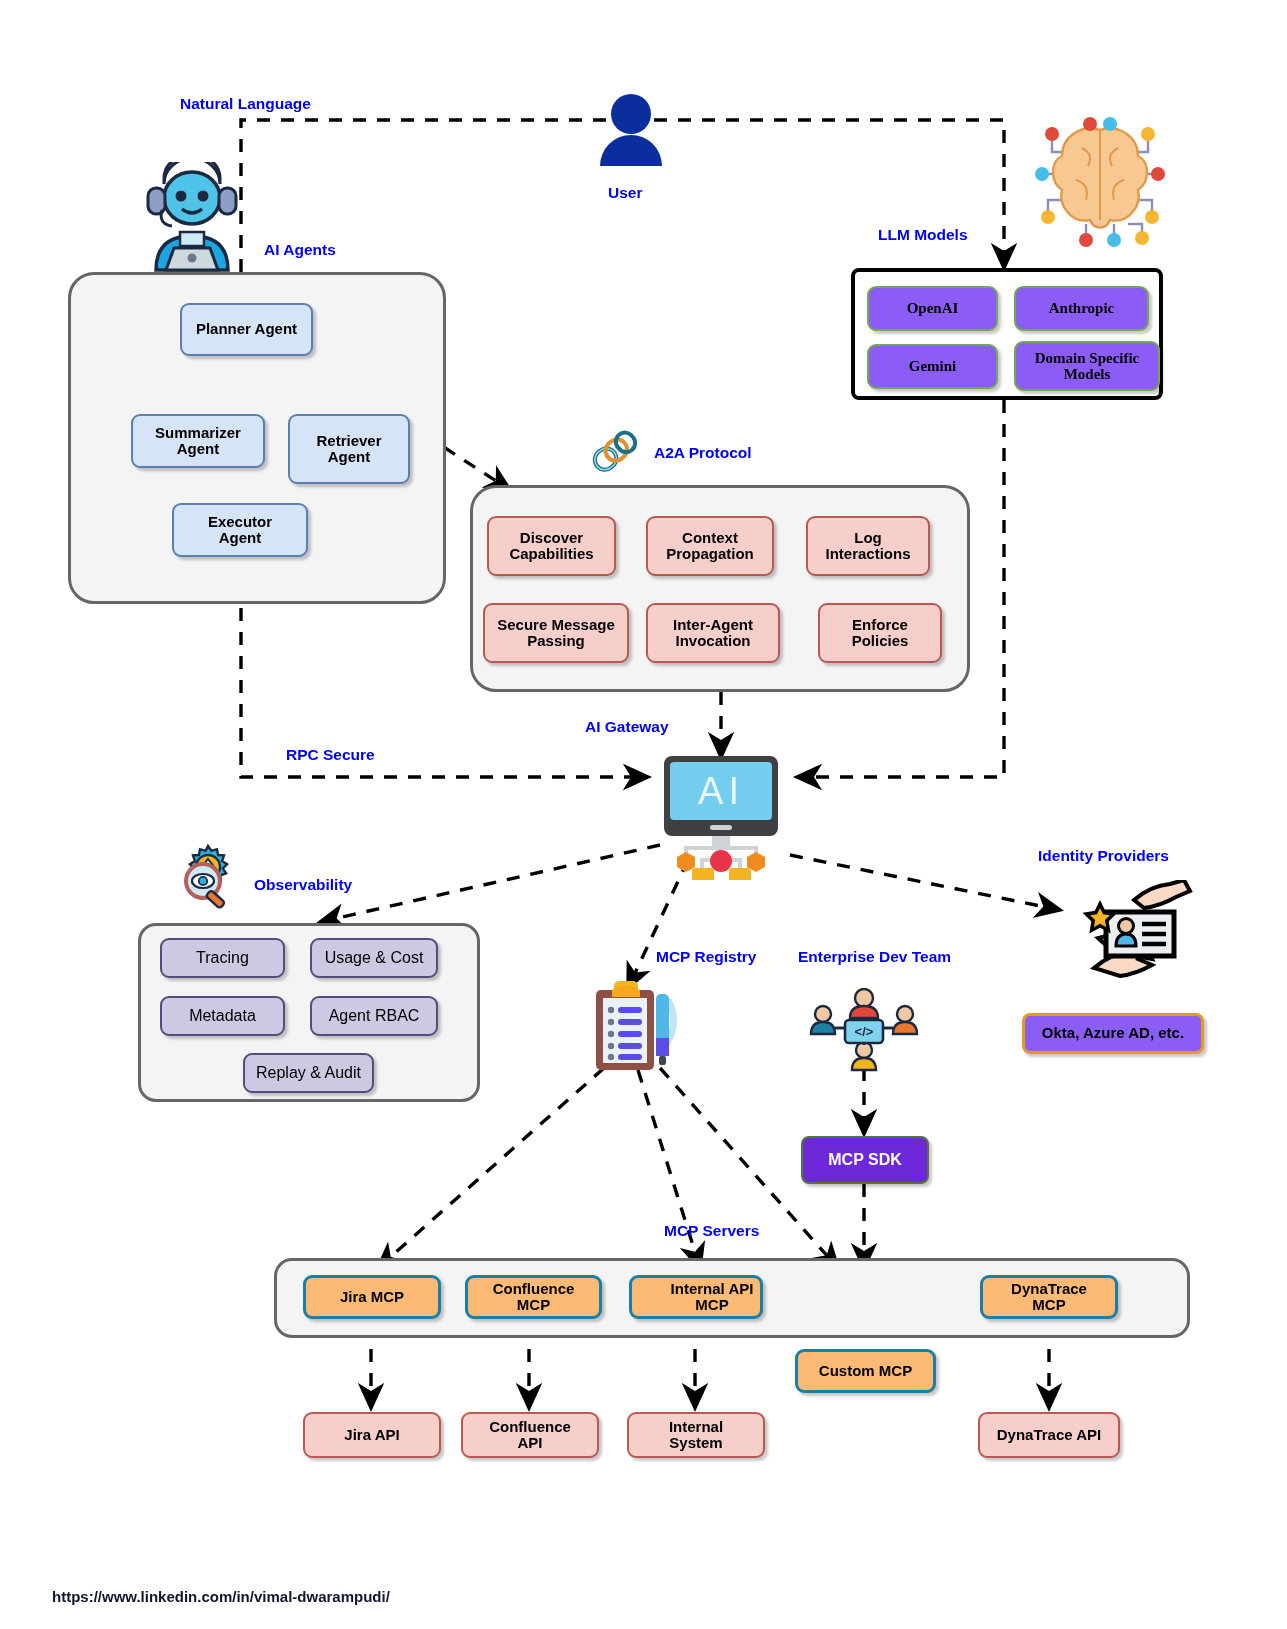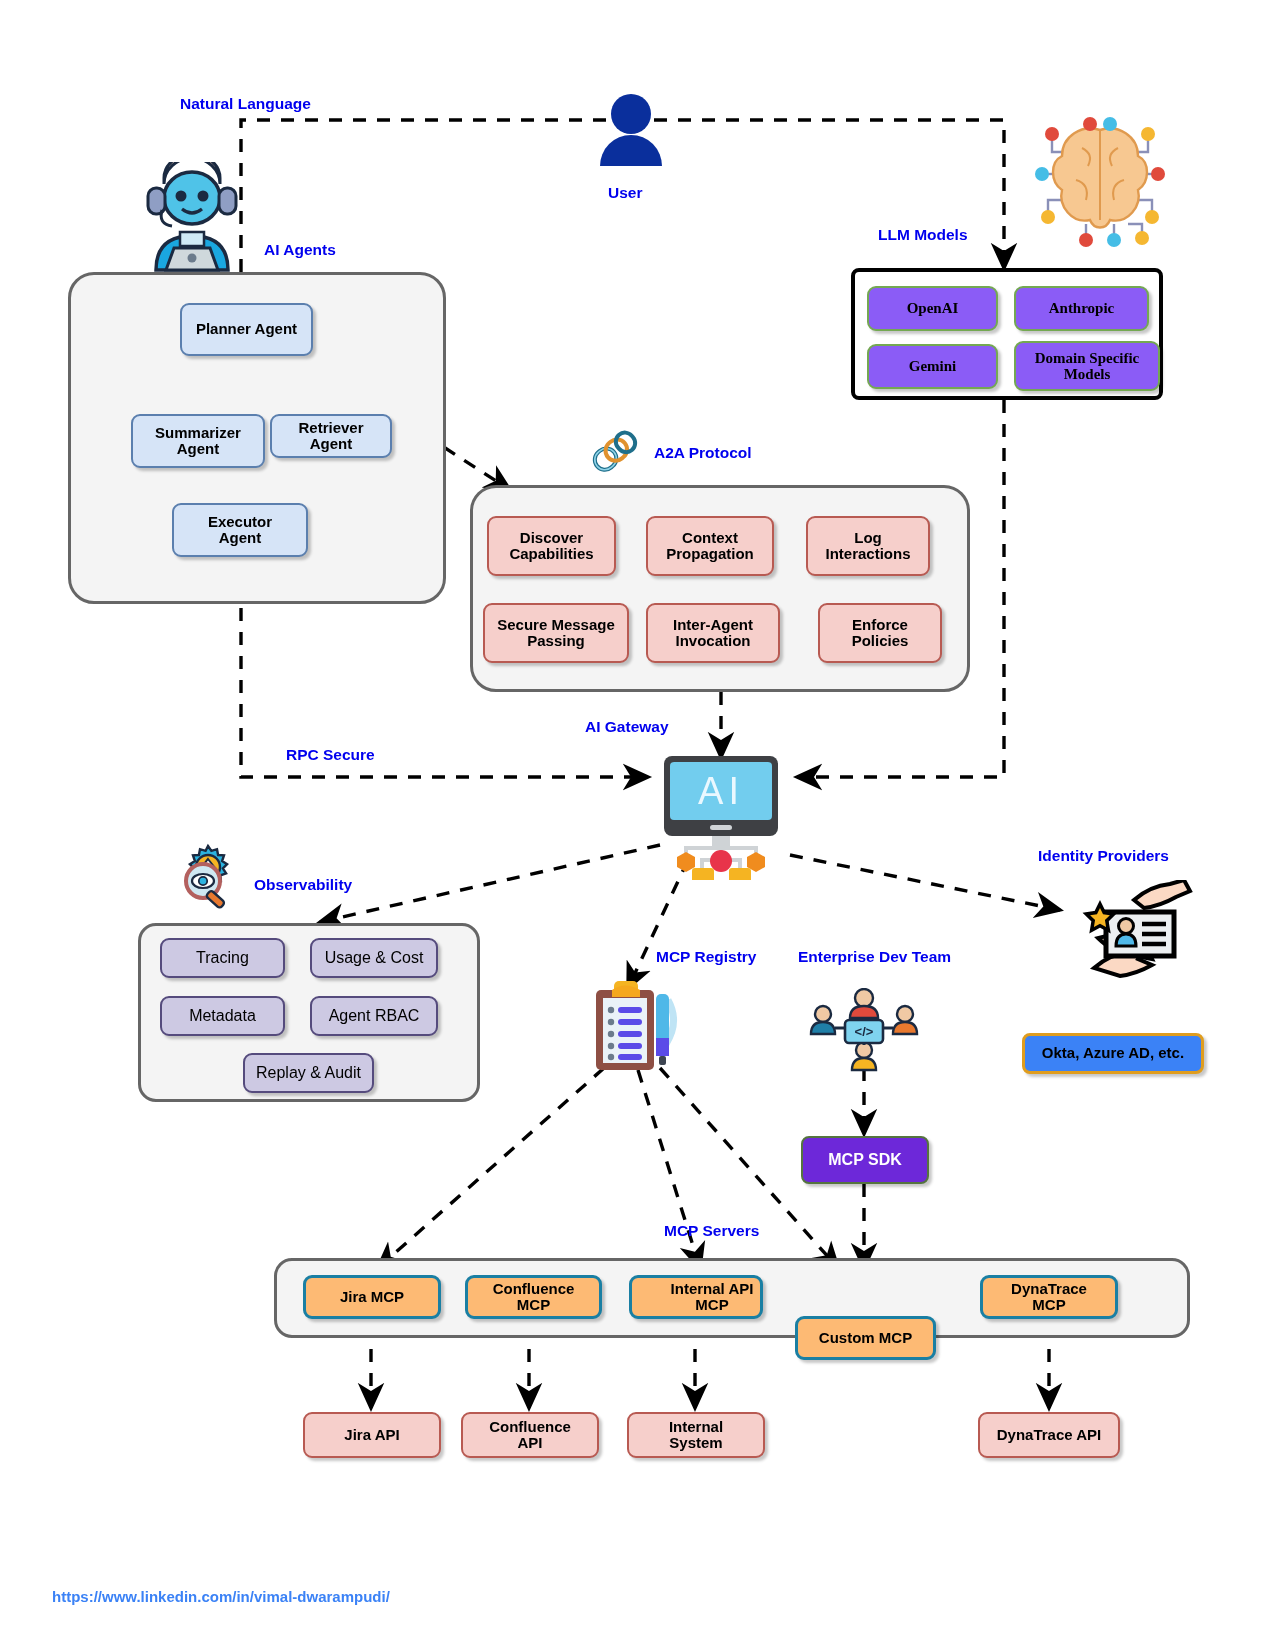--- a/index.html
+++ b/index.html
@@ -51,26 +51,26 @@
     box-shadow: 3px 3px 3px rgba(0,0,0,.22);
     color: #000;
     padding: 2px 4px;
   }
   .blue   { background: #d6e4f7; border: 2.5px solid #5b7fae; }
   .green  { background: #8b5cf6; border: 2.5px solid #74a852; font-family: Liberation Serif, serif; }
   .red    { background: #f6cfcb; border: 2.8px solid #b85a52; }
   .purple { background: #cdc9e3; border: 2.8px solid #554b7d; font-weight: normal; font-size: 16px; }
   .cyan   { background: #fdba74; border: 3px solid #1a7fa3; }
   .olive  { background: #6d28d9; border: 2px solid #55743f; color: #ffffff; }
-  .orange { background: #3b82f6; border: 3px solid #e09d1e; margin-top: 20px; }
+  .orange { background: #8b5cf6; border: 3px solid #e09d1e; }
 
   
   #footer {
     left: 52px; top: 1588px;
-    font-size: 15px; font-weight: bold; color: #3b82f6;
+    font-size: 15px; font-weight: bold; color: #0f172a;
   }
 
   svg.lines { position: absolute; left: 0; top: 0; width: 1287px; height: 1629px; pointer-events: none; }
 
   .icon { position: absolute; }
 </style>
 </head>
 <body>
 
 <div id="stage">
@@ -157,21 +157,21 @@
 
   <div class="abs container" style="left:68px; top:272px; width:378px; height:332px;"></div>
 
   <div class="abs node blue" style="left:180px; top:303px; width:133px; height:53px;">
     <span>Planner Agent</span>
   </div>
   <div class="abs node blue" style="left:131px; top:414px; width:134px; height:54px;">
     <span style="white-space:pre-line">Summarizer
 Agent</span>
   </div>
-  <div class="abs node blue" style="left:270px; top:414px; width:122px; height:44px;">
+  <div class="abs node blue" style="left:288px; top:414px; width:122px; height:70px;">
     <span style="white-space:pre-line">Retriever
 Agent</span>
   </div>
   <div class="abs node blue" style="left:172px; top:503px; width:136px; height:54px;">
     <span style="white-space:pre-line">Executor
 Agent</span>
   </div>
 
   <div class="abs icon" style="left:1020px; top:112px;">
     <svg width="160" height="145" viewBox="0 0 160 145">
@@ -412,21 +412,21 @@
     <span style="white-space:pre-line">Jira MCP</span>
   </div>
   <div class="abs node cyan" style="left:465px; top:1275px; width:137px; height:44px;">
     <span style="white-space:pre-line">Confluence
 MCP</span>
   </div>
   <div class="abs node cyan" style="left:629px; top:1275px; width:134px; height:44px;padding-left:36px;">
     <span style="white-space:pre-line">Internal API
 MCP</span>
   </div>
-  <div class="abs node cyan" style="left:795px; top:1316px; width:141px; height:44px;">
+  <div class="abs node cyan" style="left:795px; top:1349px; width:141px; height:44px;">
     <span style="white-space:pre-line">Custom MCP</span>
   </div>
   <div class="abs node cyan" style="left:980px; top:1275px; width:138px; height:44px;">
     <span style="white-space:pre-line">DynaTrace
 MCP</span>
   </div>
 
   <div class="abs node red" style="left:303px; top:1412px; width:138px; height:46px;">
     <span style="white-space:pre-line">Jira API</span>
   </div>

